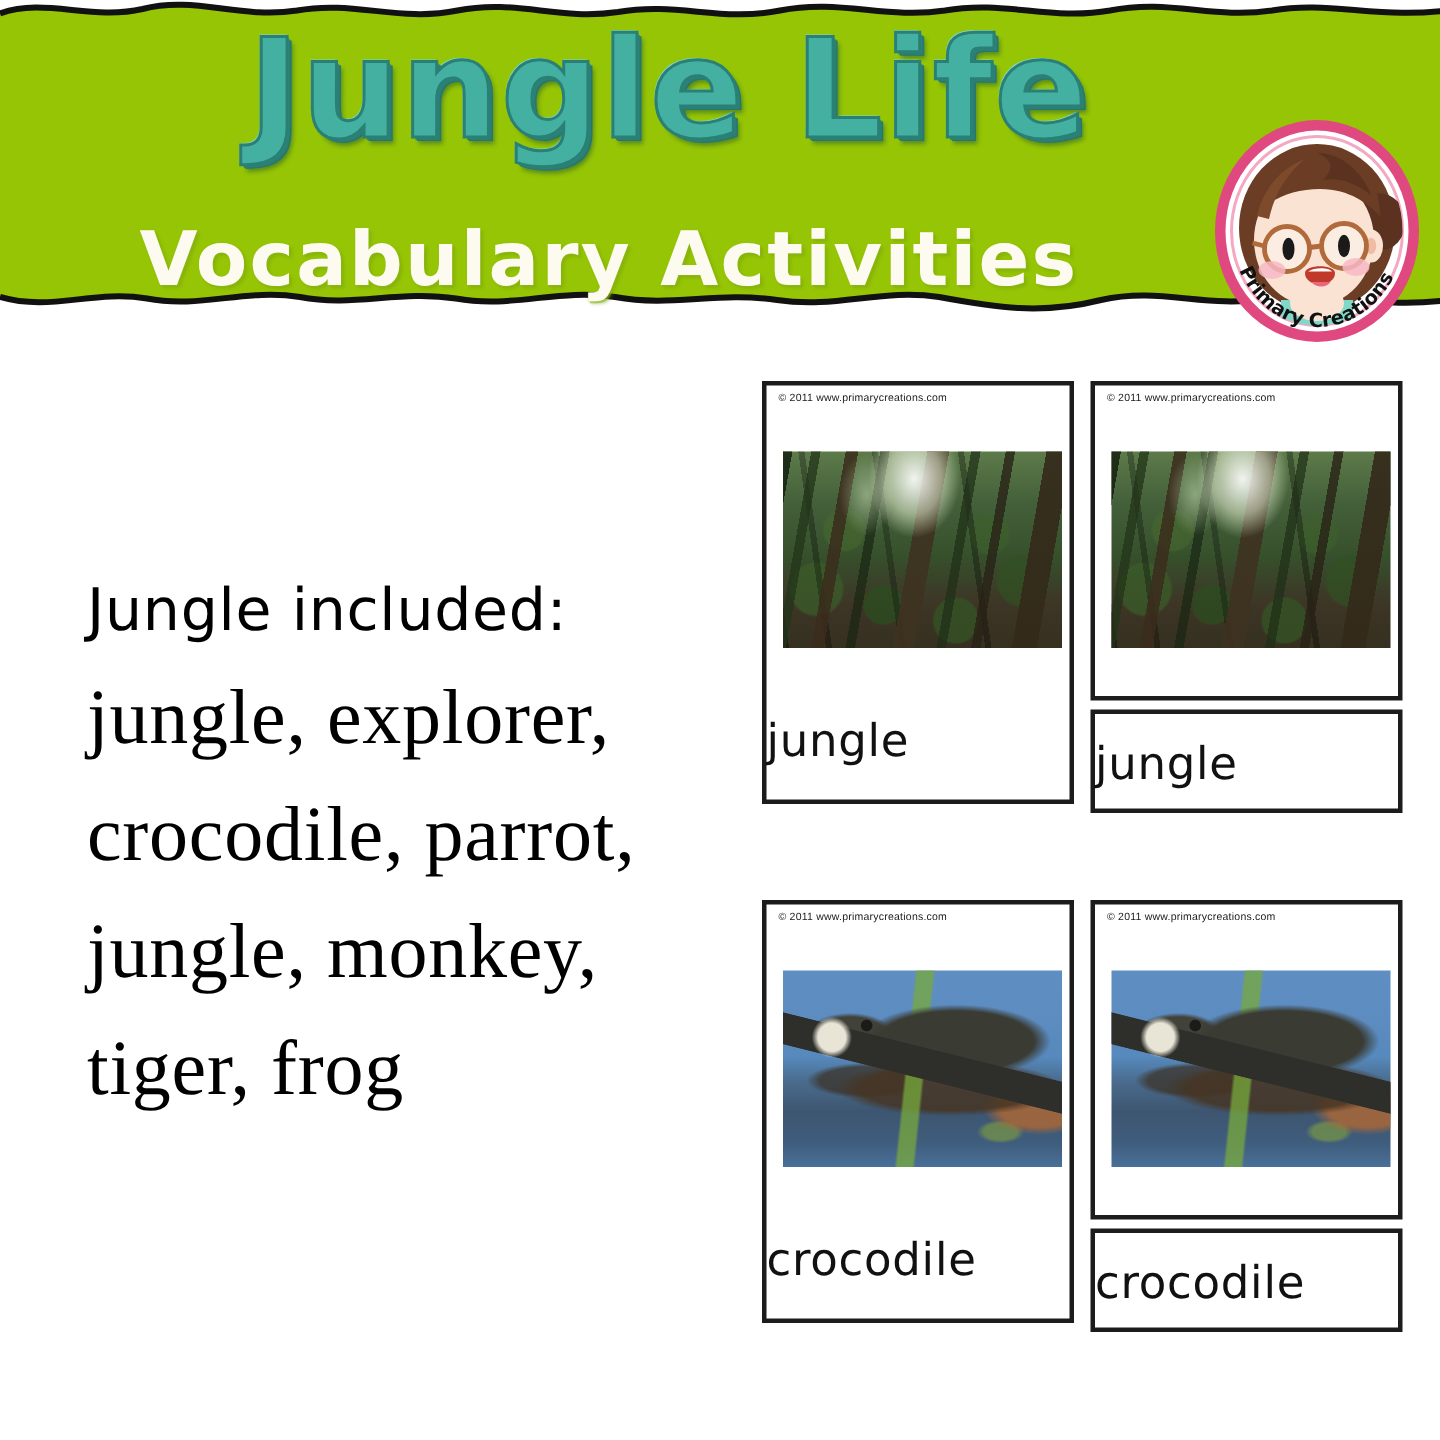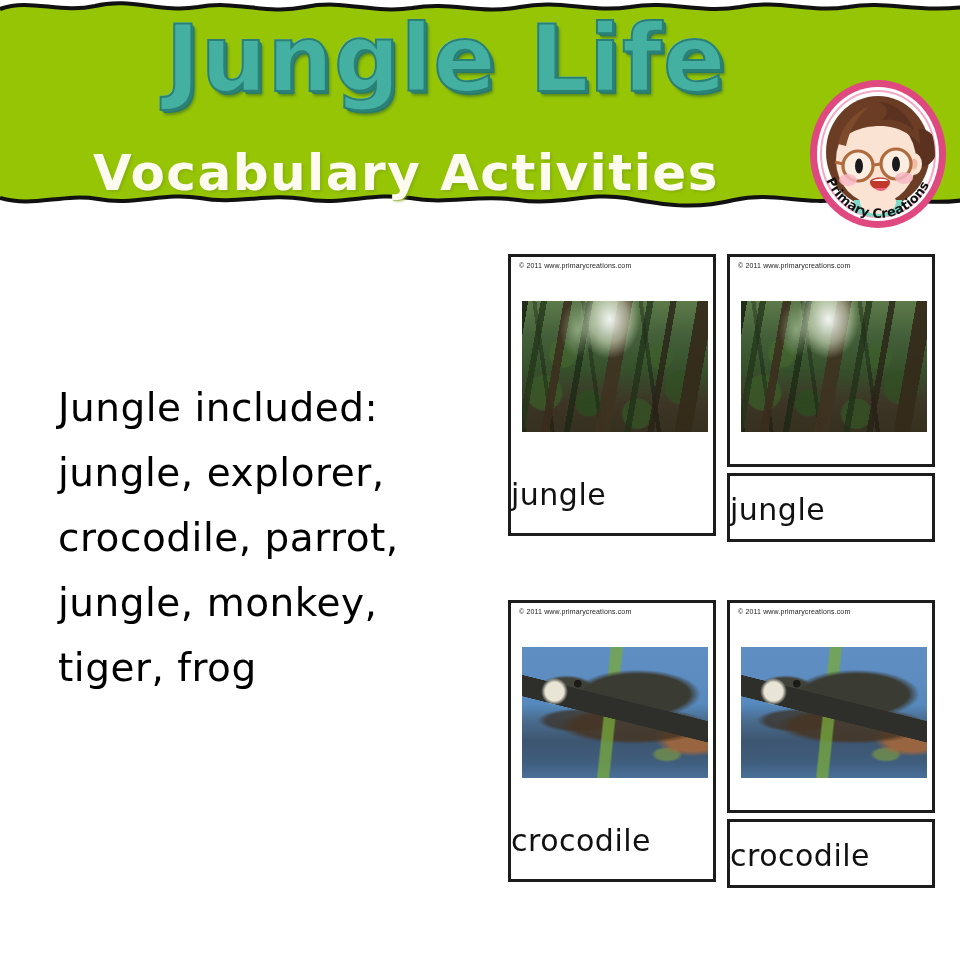--- a/index.html
+++ b/index.html
@@ -66,21 +66,21 @@
   
   .words{
     position:absolute;left:58px;top:388px;width:420px;
     font-family:"DejaVu Sans", sans-serif;
     color:#000;
   }
   .words-heading{
     font-size:39px;line-height:1.0;margin-bottom:26px;letter-spacing:.5px;
   }
   .words-line{
-    font-size:39px;line-height:1.0;margin-bottom:26px;letter-spacing:.5px;
+    font-size:52px;line-height:1.0;margin-bottom:26px;letter-spacing:.5px;font-family:Liberation Serif, serif;
   }
 
   
   .card{
     position:absolute;background:#fff;border:3px solid #1c1c1c;
     box-sizing:border-box;
   }
   .card .copy{
     position:absolute;left:8px;top:5px;
     font-family:"Liberation Sans", sans-serif;

